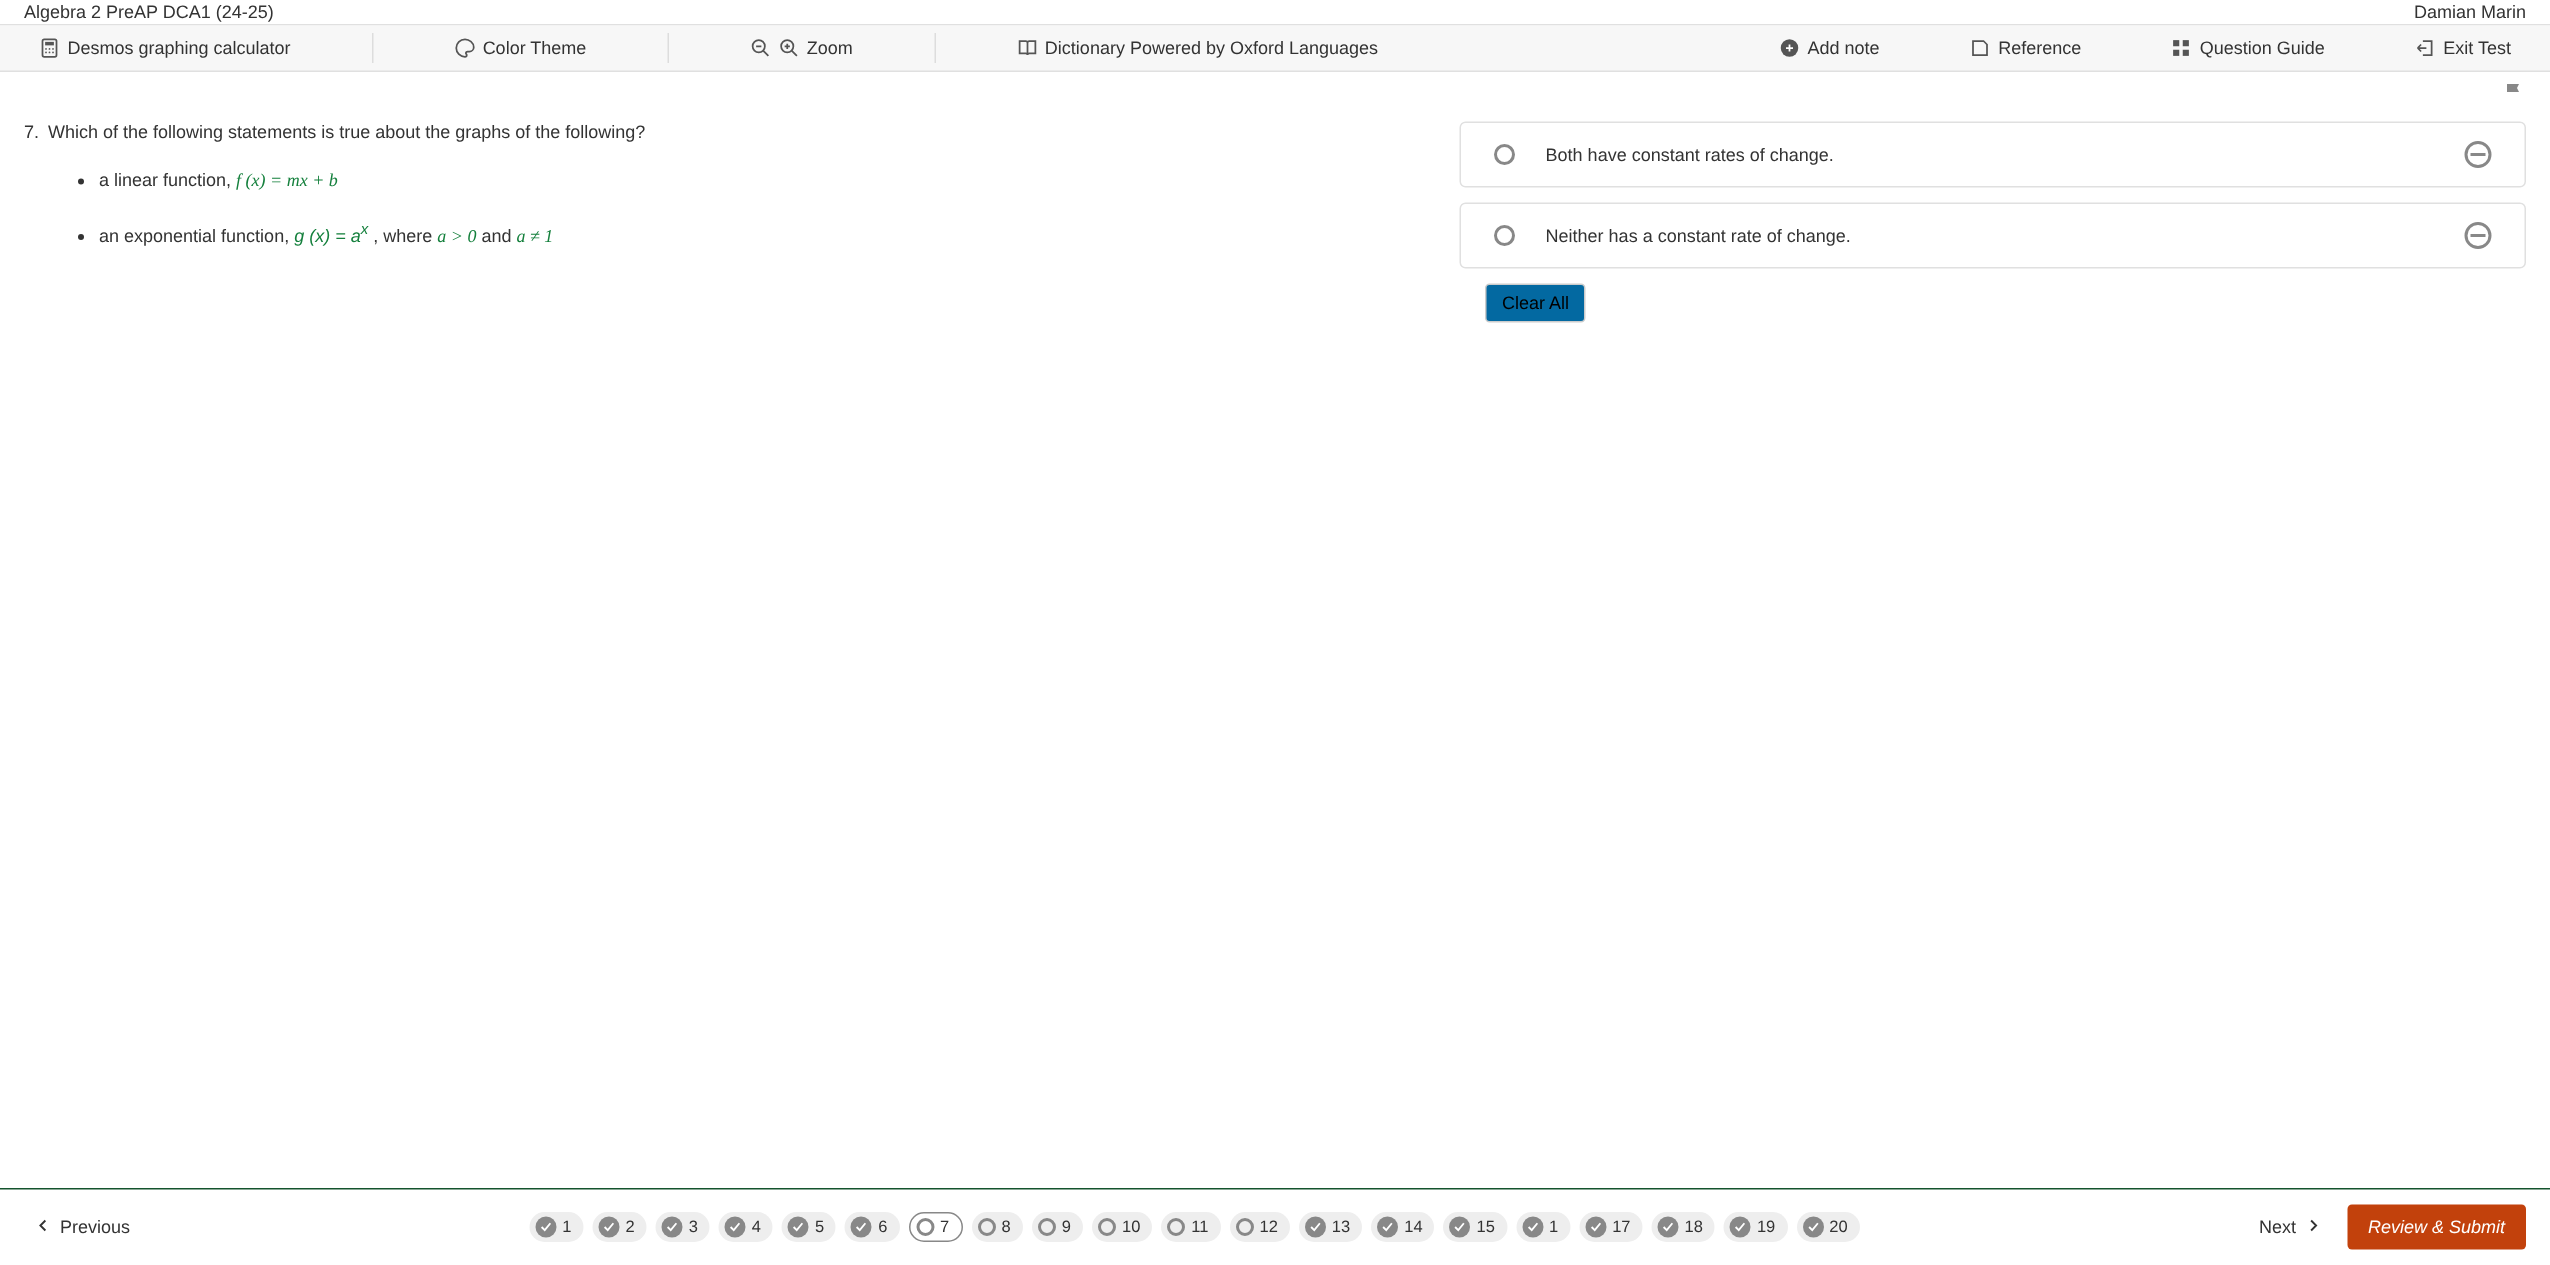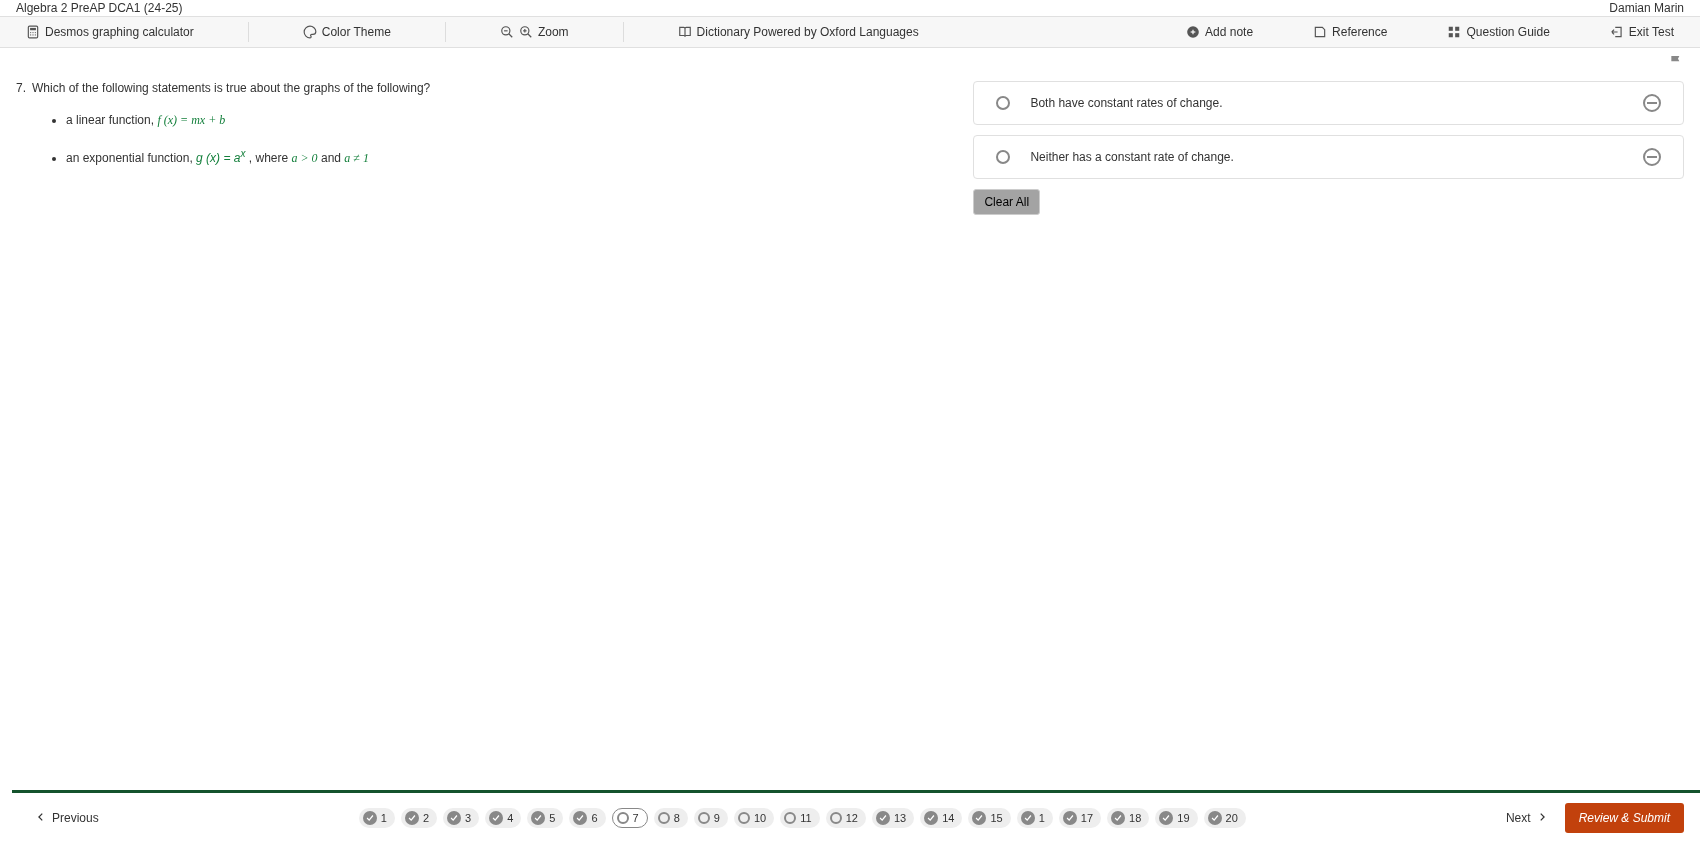--- a/index.html
+++ b/index.html
@@ -32,24 +32,24 @@
 .math { font-style: italic; font-family: "Times New Roman", serif; }
 .mathlight { font-style: italic; font-family: "Times New Roman", serif; color:#15803d; }
 
 
 .option { display: flex; align-items: center; border: 1px solid #e0e0e0; border-radius: 4px; padding: 12px 22px; margin-bottom: 10px; cursor: pointer; }
 .option .radio { width: 14px; height: 14px; border: 2px solid #888; border-radius: 50%; margin-right: 20px; flex-shrink: 0; }
 .option .otext { flex: 1; font-size: 12px; }
 .option .strike { width: 18px; height: 18px; border: 2px solid #888; border-radius: 50%; display: flex; align-items: center; justify-content: center; color:#888; flex-shrink:0; }
 .option .strike::after { content: ""; width: 10px; height: 2px; background: #888; }
 
-.clearall { display: inline-block; border: 1px solid #ccc; border-radius: 3px; padding: 5px 10px; background: #a3a3a3; font-size: 12px; cursor: pointer; }
-
-
-.bottom { position: absolute; bottom: 0; left: 12px; right: 0; border-top: 3px solid #14532d; padding: 10px 16px; display: flex; align-items: center; justify-content: space-between; background: #fff; }
+.clearall { display: inline-block; border: 1px solid #ccc; border-radius: 3px; padding: 5px 10px; background: #0369a1; font-size: 12px; cursor: pointer; margin-left: 17px; }
+
+
+.bottom { position: absolute; bottom: 0; left: 0; right: 0; border-top: 1px solid #14532d; padding: 10px 16px; display: flex; align-items: center; justify-content: space-between; background: #fff; }
 .navbtn { display: flex; align-items: center; gap: 6px; font-size: 12px; cursor: pointer; color: #333; padding: 4px 8px; }
 .qnav { display: flex; gap: 6px; flex-wrap: wrap; justify-content: center; flex: 1; }
 .qpill { display: flex; align-items: center; gap: 4px; background: #eee; border-radius: 12px; padding: 3px 8px 3px 4px; font-size: 11px; cursor: pointer; }
 .qpill.current { background: #fff; border: 1px solid #888; }
 .qpill .st { width: 14px; height: 14px; border-radius: 50%; display: flex; align-items: center; justify-content: center; }
 .qpill .st.done { background: #888; }
 .qpill .st.done svg { width: 10px; height: 10px; fill: #fff; }
 .qpill .st.open { border: 2px solid #888; width: 12px; height: 12px; }
 .review { background: #c2410c; color: #fff; padding: 8px 14px; border-radius: 3px; font-size: 12px; cursor: pointer; border: none; font-style: italic; }
 

